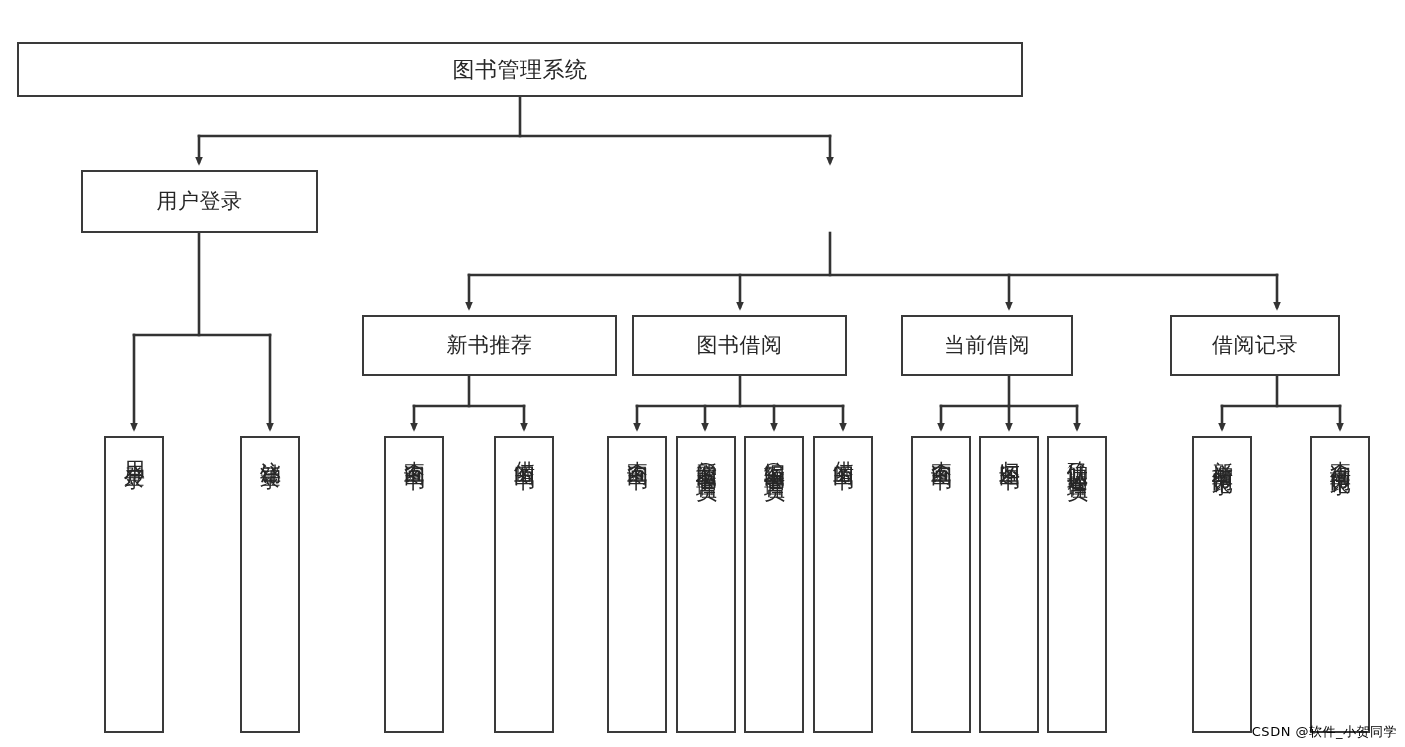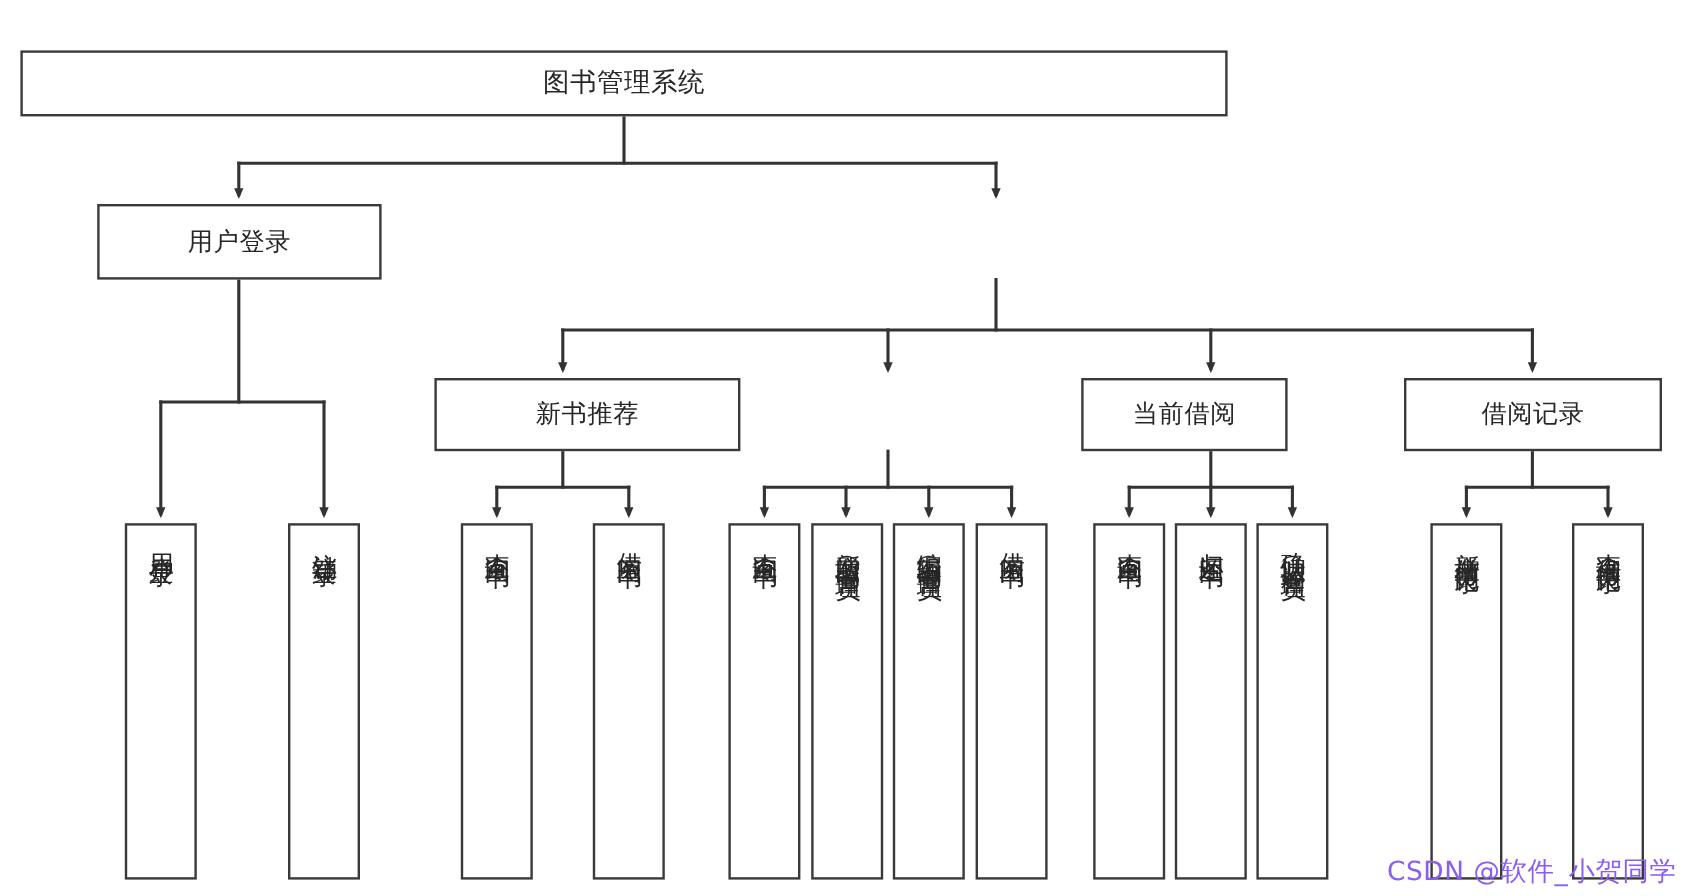--- a/index.html
+++ b/index.html
@@ -59,22 +59,22 @@
     font-size: 21px;
     letter-spacing: 3px;
     line-height: 1;
     white-space: nowrap;
   }
   
   #watermark {
     position: absolute;
     right: 8px;
     bottom: 6px;
-    font-size: 22px;
-    color: #8b5cf6;
+    font-size: 13px;
+    color: #000000;
     letter-spacing: 0.5px;
     z-index: 5;
     white-space: nowrap;
     pointer-events: none;
   }
 </style>
 </head>
 <body>
 
 <div id="canvas">
@@ -135,26 +135,29 @@
 
   <div class="node" style="left:81px; top:170px; width:237px; height:63px;">
     <span class="lbl">用户登录</span>
   </div>
 
 
   <div class="node" style="left:362px; top:315px; width:255px; height:61px;">
     <span class="lbl">新书推荐</span>
   </div>
 
+  <div class="node" style="left:632px; top:315px; width:215px; height:61px;">
+    <span class="lbl">图书借阅</span>
+  </div>
 
   <div class="node" style="left:901px; top:315px; width:172px; height:61px;">
     <span class="lbl">当前借阅</span>
   </div>
 
-  <div class="node" style="left:1170px; top:315px; width:215px; height:61px;">
+  <div class="node" style="left:1170px; top:315px; width:170px; height:61px;">
     <span class="lbl">借阅记录</span>
   </div>
 
   <div class="node vertical" style="left:104px; top:436px; width:60px; height:297px;">
     <span class="lbl">用户登录</span>
   </div>
 
   <div class="node vertical" style="left:240px; top:436px; width:60px; height:297px;">
     <span class="lbl">注销登录</span>
   </div>

